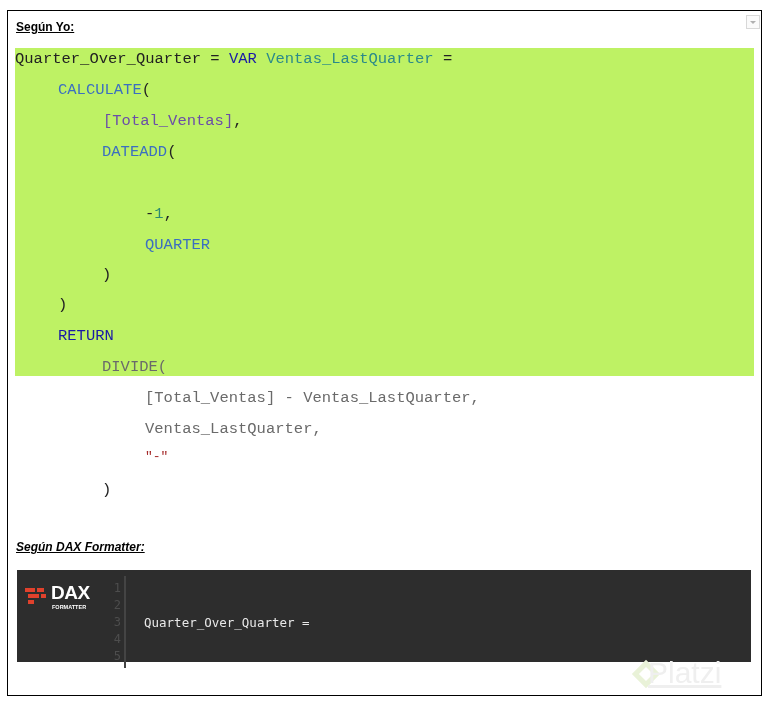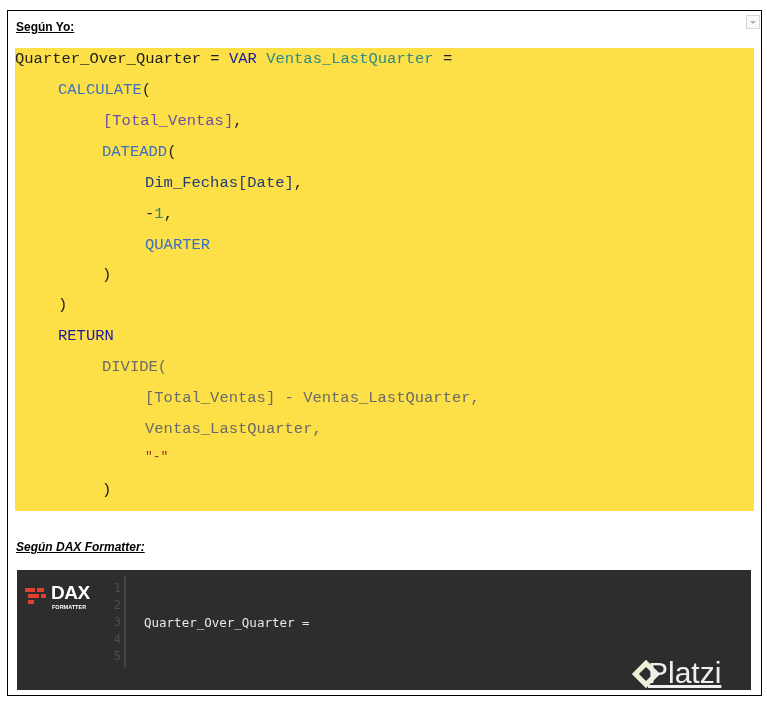--- a/index.html
+++ b/index.html
@@ -18,37 +18,37 @@
       border-top: 3px solid #b0b0b0;
     }
     .heading {
       position: absolute; left: 16px;
       font-family: "Liberation Sans", sans-serif; font-weight: bold;
       font-size: 12px; text-decoration: underline; color: #000;
     }
     .h1 { top: 20px; }
     .h2 { top: 540px; font-style: italic; }
     .code-block {
-      position: absolute; left: 15px; top: 48px; width: 739px; height: 463px;
-      background: #fde047;
+      position: absolute; left: 15px; top: 48px; width: 739px; height: 328px;
+      background: #bef264;
     }
     .cl {
       position: absolute; white-space: pre;
       font-family: "Liberation Mono", monospace; font-size: 15.5px; color: #222;
     }
     .kw-blue { color: #1a1aa6; }
     .kw-teal { color: #2b8a8a; }
     .fn-blue { color: #3b6fc0; }
     .mea-purple { color: #6b4ea8; }
     .col-dark { color: #1f3b7a; }
     .num-green { color: #2b8a70; }
     .gray { color: #6a6a6a; }
     .str-red { color: #a52a2a; }
     .dax-panel {
-      position: absolute; left: 17px; top: 570px; width: 734px; height: 120px;
+      position: absolute; left: 17px; top: 570px; width: 734px; height: 92px;
       background: #2d2d2d;
     }
     .dax-logo { position: absolute; left: 8px; top: 14px; width: 70px; height: 30px; }
     .brick { position: absolute; background: #e0412c; height: 4px; }
     .dax-word {
       position: absolute; left: 26px; top: -2px; color: #fff;
       font-family: "Liberation Sans", sans-serif; font-weight: bold; font-size: 19px;
       letter-spacing: -0.5px;
     }
     .dax-sub {
@@ -83,21 +83,20 @@
 <div class="frame"></div>
 <div class="dropdown-btn"></div>
 
 <div class="heading h1">Según Yo:</div>
 
 <div class="code-block">
   <div class="cl" style="left:0;top:2px;"><span>Quarter_Over_Quarter = </span><span class="kw-blue">VAR</span><span> </span><span class="kw-teal">Ventas_LastQuarter</span><span> =</span></div>
   <div class="cl" style="left:43px;top:33px;"><span class="fn-blue">CALCULATE</span><span>(</span></div>
   <div class="cl" style="left:88px;top:64px;"><span class="mea-purple">[Total_Ventas]</span><span>,</span></div>
   <div class="cl" style="left:87px;top:95px;"><span class="fn-blue">DATEADD</span><span>(</span></div>
-  <div class="cl" style="left:130px;top:126px;"><span class="col-dark">Dim_Fechas[Date]</span><span>,</span></div>
   <div class="cl" style="left:130px;top:157px;"><span>-</span><span class="num-green">1</span><span>,</span></div>
   <div class="cl fn-blue" style="left:130px;top:188px;">QUARTER</div>
   <div class="cl" style="left:87px;top:218px;">)</div>
   <div class="cl" style="left:43px;top:248px;">)</div>
   <div class="cl kw-blue" style="left:43px;top:279px;">RETURN</div>
   <div class="cl gray" style="left:87px;top:310px;">DIVIDE(</div>
   <div class="cl gray" style="left:130px;top:341px;">[Total_Ventas] - Ventas_LastQuarter,</div>
   <div class="cl gray" style="left:130px;top:372px;">Ventas_LastQuarter,</div>
   <div class="cl str-red" style="left:130px;top:401px;font-size:13px;">"-"</div>
   <div class="cl" style="left:87px;top:433px;">)</div>

